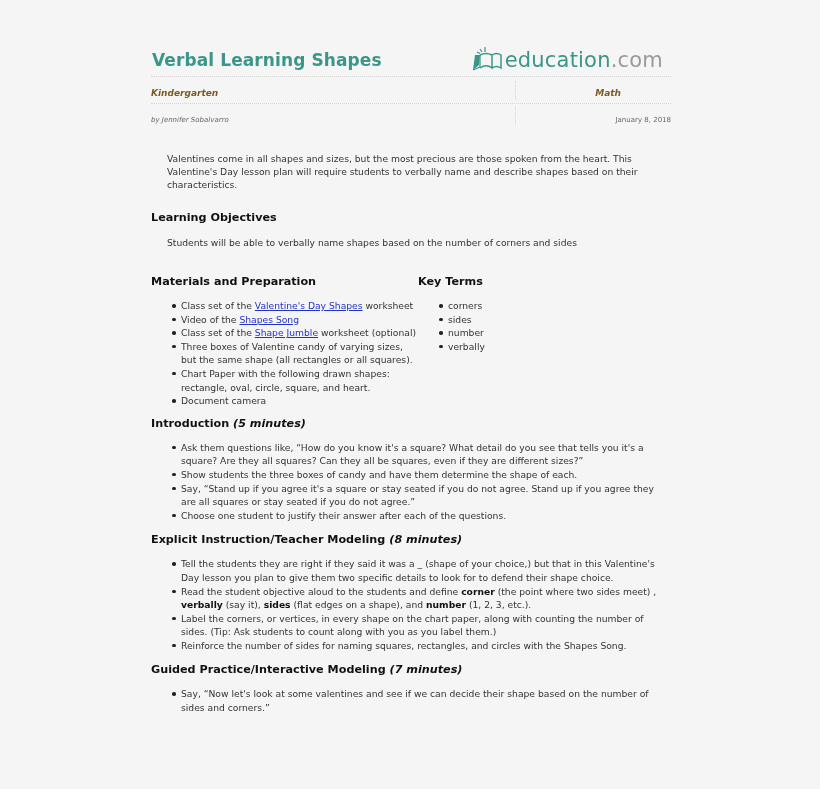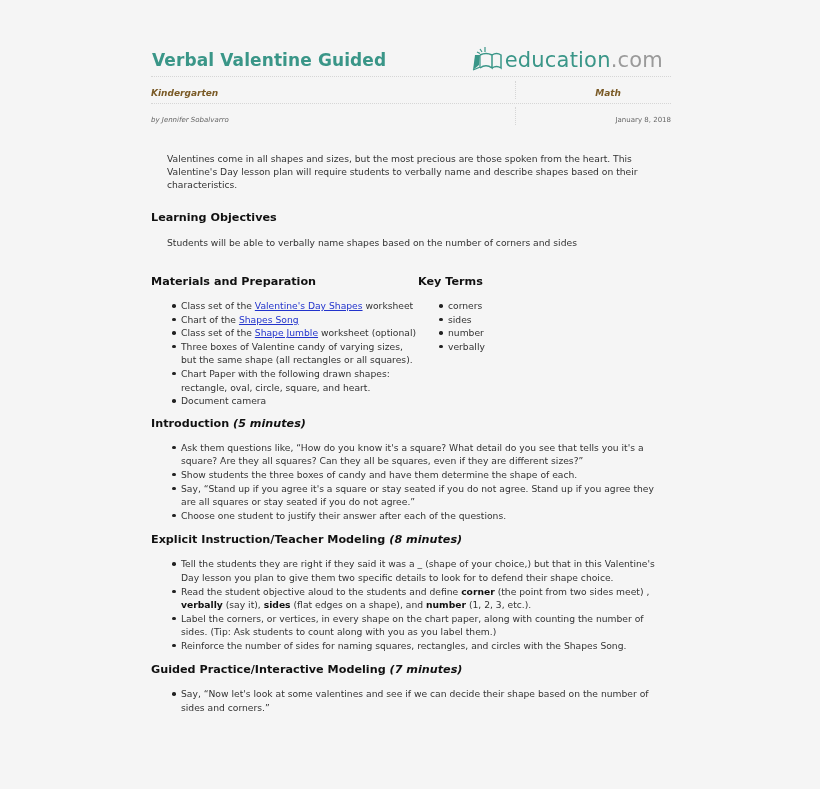--- a/index.html
+++ b/index.html
@@ -118,21 +118,21 @@
     .sec-guided { margin-top: 11px; }
     .materials-list li { line-height: 13.6px; }
   </style>
 </head>
 <body>
 
 <div class="page">
   <div class="content">
 
     <div class="header-row">
-      <h1 class="title">Verbal Valentine Guided</h1>
+      <h1 class="title">Verbal Learning Shapes</h1>
       <div class="logo">
         <svg width="32" height="26" viewBox="0 0 32 26">
           <path d="M2 24 L4 9 L9 9 L8 19 L2 24 Z" fill="#3a9688"></path>
           <path d="M2 24 L9 21 L9 9" fill="none" stroke="#3a9688" stroke-width="1.2"></path>
           <path d="M9 22 C13 19, 17 19, 21 22 L21 9 C17 7, 13 7, 9 9" fill="none" stroke="#3a9688" stroke-width="1.5"></path>
           <path d="M21 22 C24 20, 27 20, 30 22 L30 9 C27 7, 24 7, 21 9" fill="none" stroke="#3a9688" stroke-width="1.5"></path>
           <line x1="14" y1="1" x2="14" y2="6" stroke="#3a9688" stroke-width="1.2"></line>
           <line x1="9" y1="3" x2="11" y2="6" stroke="#3a9688" stroke-width="1.2"></line>
           <line x1="6" y1="6" x2="9" y2="7.5" stroke="#3a9688" stroke-width="1.2"></line>
         </svg>
@@ -154,21 +154,21 @@
     <p class="body intro">Valentines come in all shapes and sizes, but the most precious are those spoken from the heart. This Valentine's Day lesson plan will require students to verbally name and describe shapes based on their characteristics.</p>
 
     <h2 class="sec-lo">Learning Objectives</h2>
     <p class="body lo-text">Students will be able to verbally name shapes based on the number of corners and sides</p>
 
     <div class="two-col">
       <div class="col-left">
         <h2>Materials and Preparation</h2>
         <ul class="materials-list">
           <li><span>Class set of the </span><a class="link">Valentine's Day Shapes</a><span> worksheet</span></li>
-          <li><span>Chart of the </span><a class="link">Shapes Song</a></li>
+          <li><span>Video of the </span><a class="link">Shapes Song</a></li>
           <li><span>Class set of the </span><a class="link">Shape Jumble</a><span> worksheet (optional)</span></li>
           <li>Three boxes of Valentine candy of varying sizes, but the same shape (all rectangles or all squares).</li>
           <li>Chart Paper with the following drawn shapes: rectangle, oval, circle, square, and heart.</li>
           <li>Document camera</li>
         </ul>
       </div>
       <div class="col-right">
         <h2>Key Terms</h2>
         <ul>
           <li>corners</li>
@@ -183,21 +183,21 @@
     <ul>
       <li>Ask them questions like, “How do you know it's a square? What detail do you see that tells you it's a square? Are they all squares? Can they all be squares, even if they are different sizes?”</li>
       <li>Show students the three boxes of candy and have them determine the shape of each.</li>
       <li>Say, “Stand up if you agree it's a square or stay seated if you do not agree. Stand up if you agree they are all squares or stay seated if you do not agree.”</li>
       <li>Choose one student to justify their answer after each of the questions.</li>
     </ul>
 
     <h2 class="sec-explicit"><span>Explicit Instruction/Teacher Modeling</span> <em>(8 minutes)</em></h2>
     <ul>
       <li>Tell the students they are right if they said it was a _ (shape of your choice,) but that in this Valentine's Day lesson you plan to give them two specific details to look for to defend their shape choice.</li>
-      <li><span>Read the student objective aloud to the students and define </span><b>corner</b><span> (the point from two sides meet) , </span><b>verbally</b><span> (say it), </span><b>sides</b><span> (flat edges on a shape), and </span><b>number</b><span> (1, 2, 3, etc.).</span></li>
+      <li><span>Read the student objective aloud to the students and define </span><b>corner</b><span> (the point where two sides meet) , </span><b>verbally</b><span> (say it), </span><b>sides</b><span> (flat edges on a shape), and </span><b>number</b><span> (1, 2, 3, etc.).</span></li>
       <li>Label the corners, or vertices, in every shape on the chart paper, along with counting the number of sides. (Tip: Ask students to count along with you as you label them.)</li>
       <li>Reinforce the number of sides for naming squares, rectangles, and circles with the Shapes Song.</li>
     </ul>
 
     <h2 class="sec-guided"><span>Guided Practice/Interactive Modeling</span> <em>(7 minutes)</em></h2>
     <ul>
       <li>Say, “Now let's look at some valentines and see if we can decide their shape based on the number of sides and corners.”</li>
     </ul>
 
   </div>

